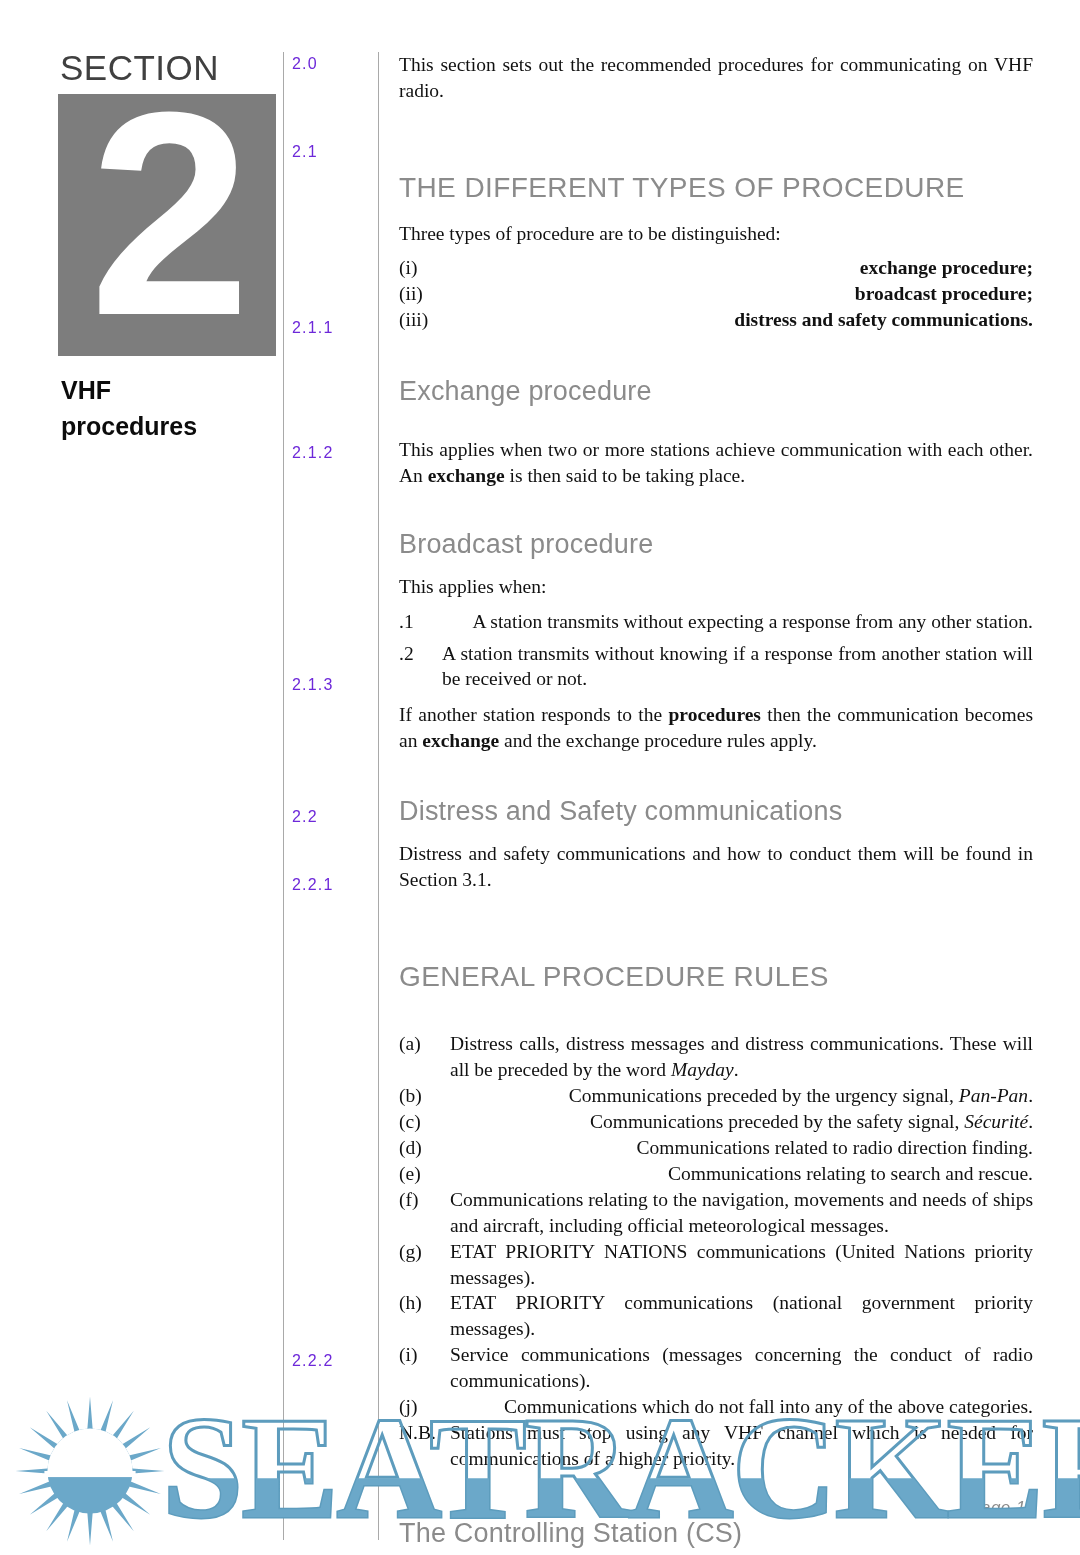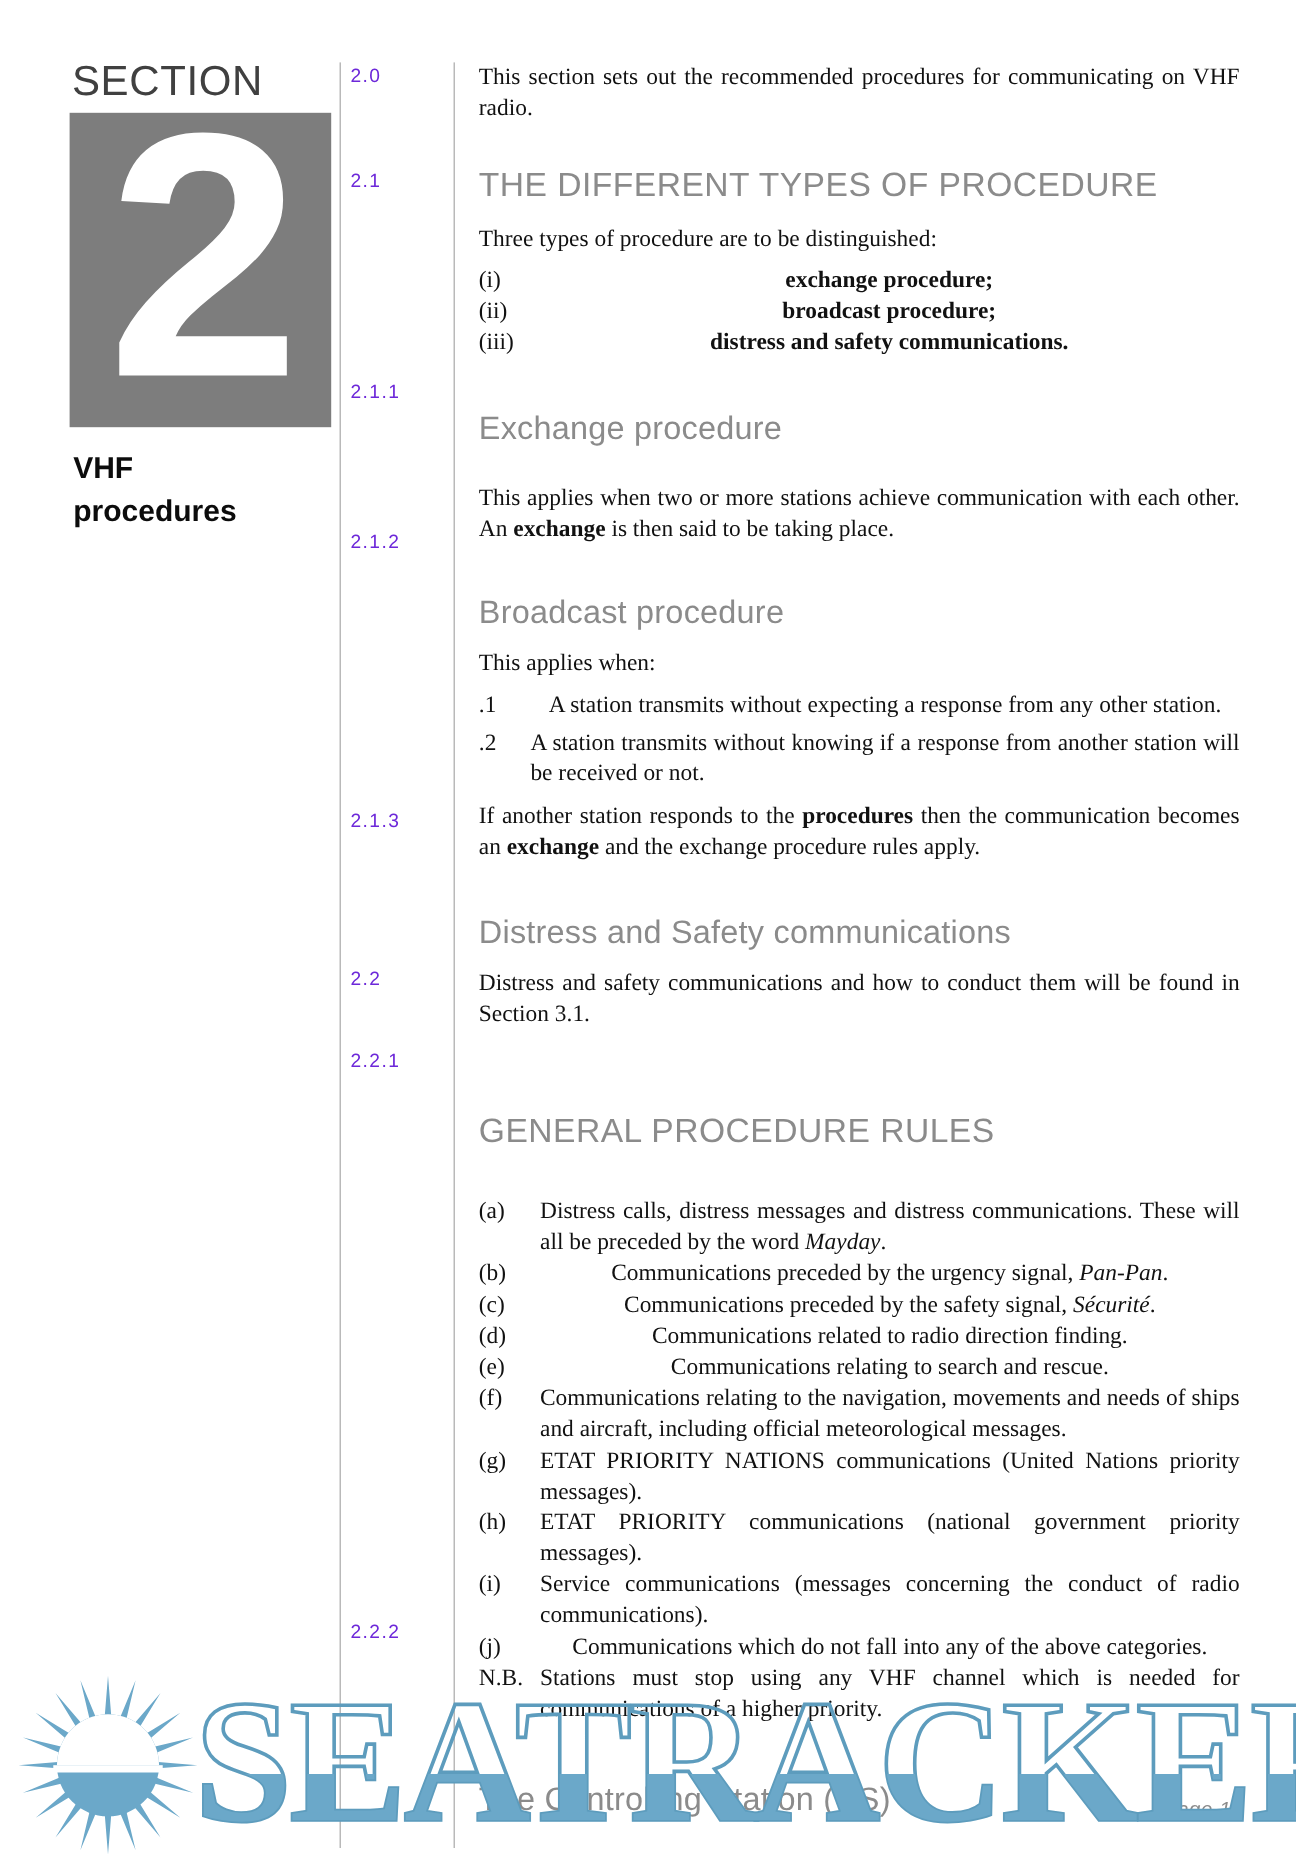--- a/index.html
+++ b/index.html
@@ -136,21 +136,21 @@
     color: #111111;
   }
   ul.lst > li .mk {
     flex: 0 0 auto;
     white-space: nowrap;
   }
   ul.lst > li .tx {
     flex: 1 1 auto;
     text-align: justify;
   }
-  ul.lst > li .tx.nojust { text-align: center; }
+  ul.lst > li .tx.nojust { text-align: right; }
 
   
   ul.roman > li { margin: 0; }
   ul.roman > li .mk { width: 50px; }
   ul.roman > li .tx { font-weight: bold; }
 
   
   ul.dotnum > li { margin-bottom: 6px; }
   ul.dotnum > li .mk { width: 43px; }
 
@@ -246,21 +246,21 @@
   <div class="num" style="top:808px">2.2</div>
   <div class="num" style="top:876px">2.2.1</div>
   <div class="num" style="top:1352px">2.2.2</div>
 
   <div id="content">
 
     <div class="blk">
       <p class="body">This section sets out the recommended procedures for communicating on VHF radio.</p>
     </div>
 
-    <div class="blk" style="margin-top:34px">
+    <div class="blk" style="margin-top:68px">
       <h2 class="hd-major">THE DIFFERENT TYPES OF PROCEDURE</h2>
       <p class="body nojust" style="margin-top:17px">Three types of procedure are to be distinguished:</p>
       <ul class="lst roman" style="margin-top:8px">
         <li>
           <span class="mk">(i)</span>
           <span class="tx nojust">exchange procedure;</span>
         </li>
         <li>
           <span class="mk">(ii)</span>
           <span class="tx nojust">broadcast procedure;</span>

